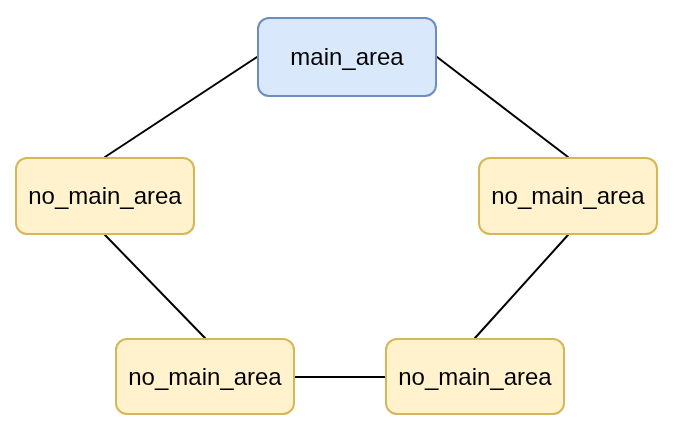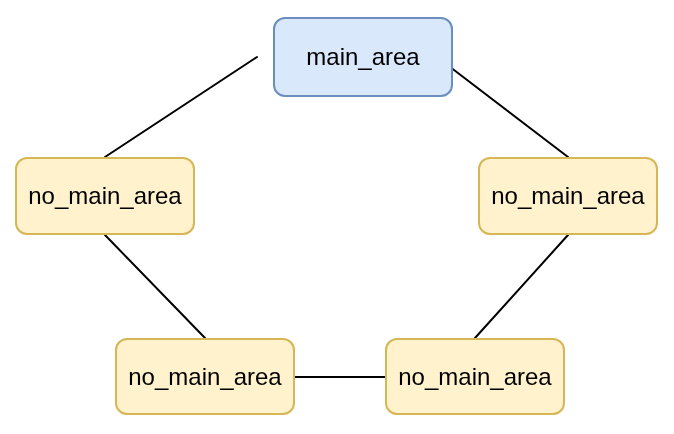--- a/index.html
+++ b/index.html
@@ -38,21 +38,21 @@
     align-items: center;
     justify-content: center;
     cursor: default;
   }
   .node .label {
     font-size: 24px;
     color: #000000;
     white-space: nowrap;
     line-height: 1;
   }
-  .node-main        { left: 273px; top:  17px; width: 180px; height: 80px; }
+  .node-main        { left: 257px; top:  17px; width: 180px; height: 80px; }
   .node-left        { left:  15px; top: 157px; width: 180px; height: 78px; }
   .node-right       { left: 478px; top: 157px; width: 180px; height: 78px; }
   .node-bottomleft  { left: 115px; top: 338px; width: 180px; height: 77px; }
   .node-bottomright { left: 385px; top: 338px; width: 180px; height: 77px; }
 </style>
 </head>
 <body>
 
 <div class="canvas">
 

